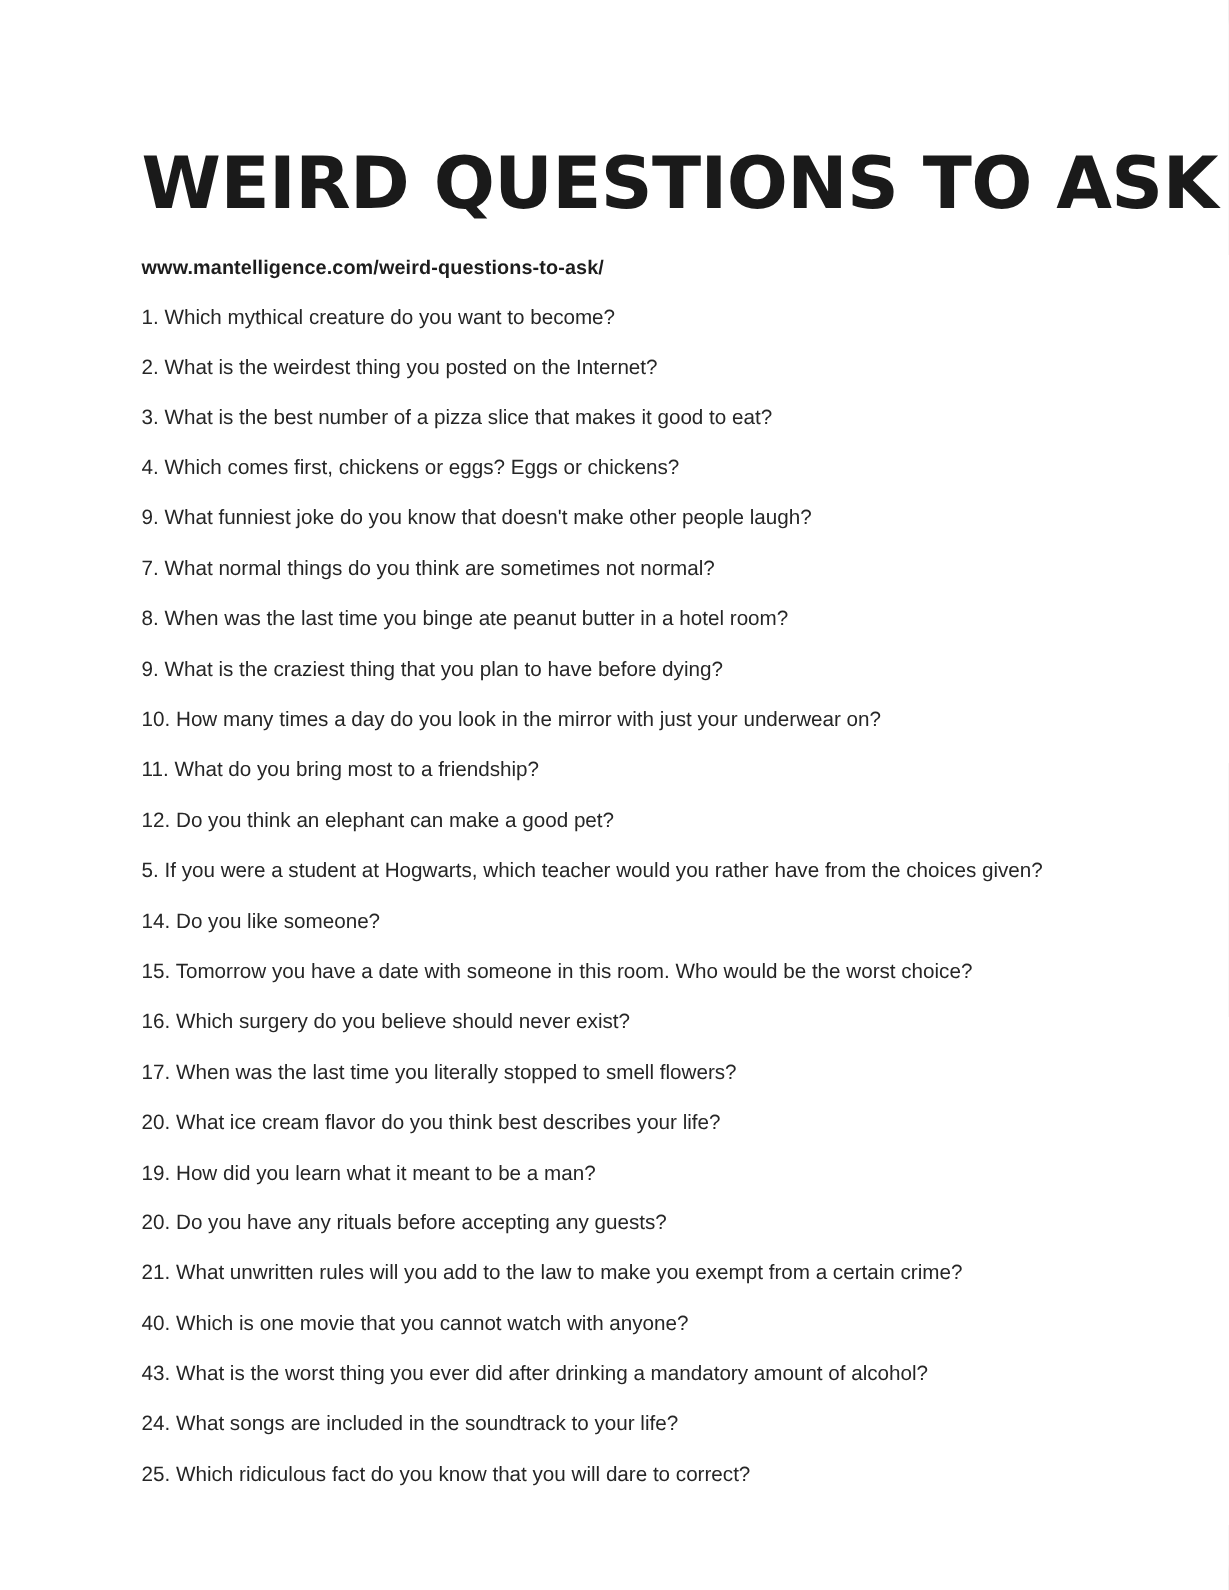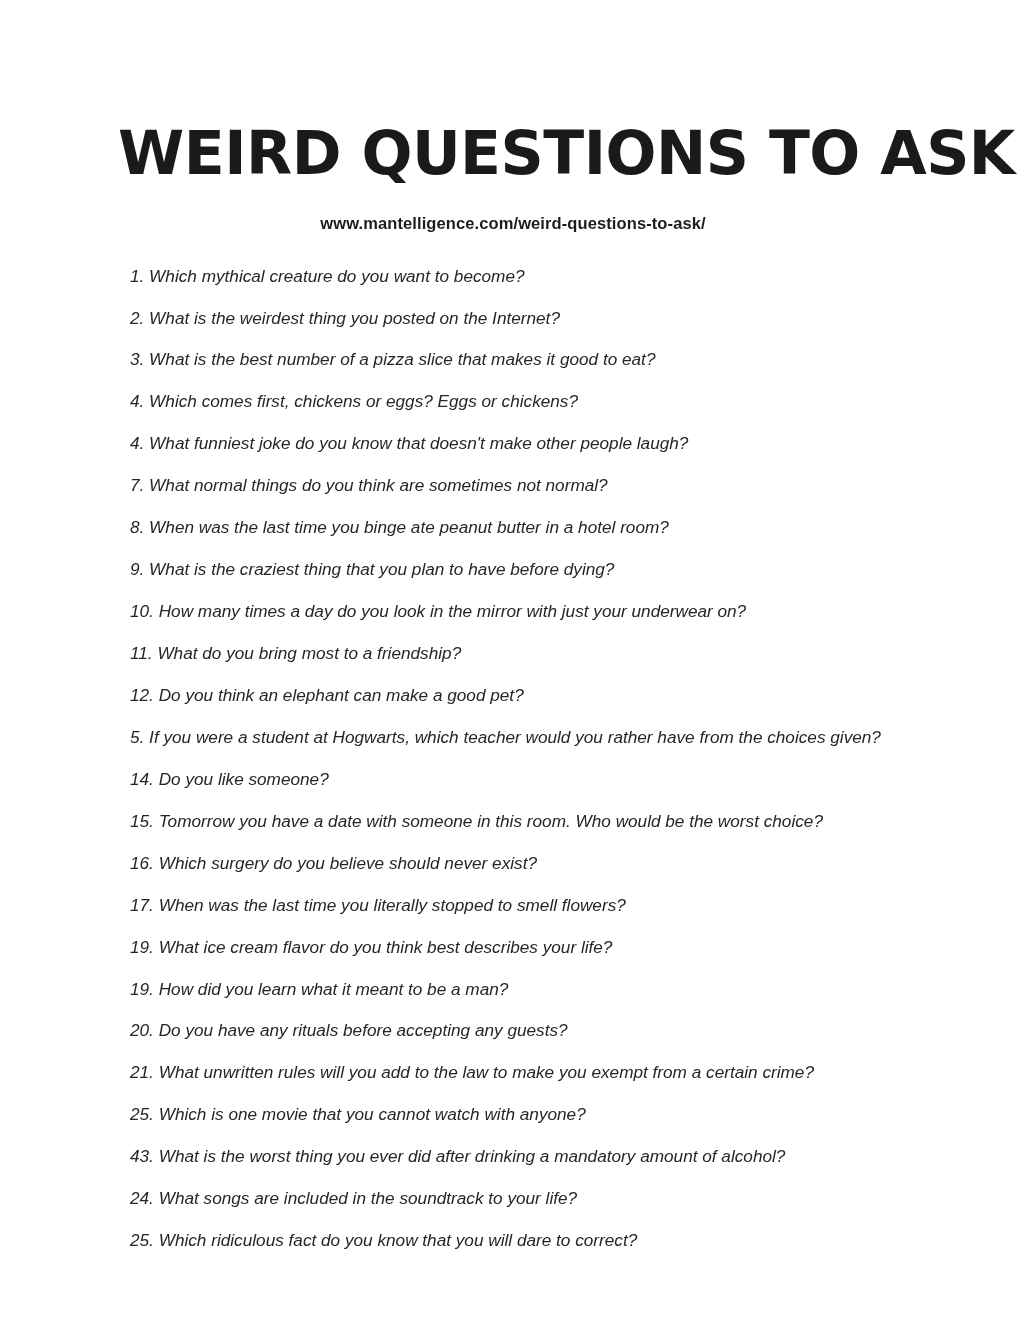--- a/index.html
+++ b/index.html
@@ -48,29 +48,28 @@
     text-align: center;
     white-space: nowrap;
   }
   .doc-subtitle {
     margin: 0;
     padding-top: 28px;
     font-family: "Liberation Sans", sans-serif;
     font-weight: bold;
     font-size: 16.5px;
     color: #1d1d1d;
-    text-align: center;
+    text-align: left;
     letter-spacing: 0.1px;
   }
   .question-list {
     list-style: none;
-    margin: 12px;
+    margin: 0;
     padding: 0;
     padding-top: 21px;
-    font-style: italic;
   }
   .question-item {
     font-family: "Liberation Sans", sans-serif;
     font-size: 17.2px;
     line-height: 1.2;
     color: #262626;
     padding: 0;
     margin: 0 0 21.3px 0;
     white-space: nowrap;
   }
@@ -84,36 +83,36 @@
 <div class="page">
   <div class="sheet">
     <div class="content">
       <h1 class="doc-title">WEIRD QUESTIONS TO ASK</h1>
       <div class="doc-subtitle">www.mantelligence.com/weird-questions-to-ask/</div>
       <ul class="question-list">
         <li class="question-item">1. Which mythical creature do you want to become?</li>
         <li class="question-item">2. What is the weirdest thing you posted on the Internet?</li>
         <li class="question-item">3. What is the best number of a pizza slice that makes it good to eat?</li>
         <li class="question-item">4. Which comes first, chickens or eggs? Eggs or chickens?</li>
-        <li class="question-item">4. What funniest joke do you know that doesn't make other people laugh?</li>
+        <li class="question-item">9. What funniest joke do you know that doesn't make other people laugh?</li>
         <li class="question-item">7. What normal things do you think are sometimes not normal?</li>
         <li class="question-item">8. When was the last time you binge ate peanut butter in a hotel room?</li>
         <li class="question-item">9. What is the craziest thing that you plan to have before dying?</li>
         <li class="question-item">10. How many times a day do you look in the mirror with just your underwear on?</li>
         <li class="question-item">11. What do you bring most to a friendship?</li>
         <li class="question-item">12. Do you think an elephant can make a good pet?</li>
         <li class="question-item">5. If you were a student at Hogwarts, which teacher would you rather have from the choices given?</li>
         <li class="question-item">14. Do you like someone?</li>
         <li class="question-item">15. Tomorrow you have a date with someone in this room. Who would be the worst choice?</li>
         <li class="question-item">16. Which surgery do you believe should never exist?</li>
         <li class="question-item">17. When was the last time you literally stopped to smell flowers?</li>
-        <li class="question-item">19. What ice cream flavor do you think best describes your life?</li>
+        <li class="question-item">20. What ice cream flavor do you think best describes your life?</li>
         <li class="question-item">19. How did you learn what it meant to be a man?</li>
         <li class="question-item">20. Do you have any rituals before accepting any guests?</li>
         <li class="question-item">21. What unwritten rules will you add to the law to make you exempt from a certain crime?</li>
-        <li class="question-item">25. Which is one movie that you cannot watch with anyone?</li>
+        <li class="question-item">40. Which is one movie that you cannot watch with anyone?</li>
         <li class="question-item">43. What is the worst thing you ever did after drinking a mandatory amount of alcohol?</li>
         <li class="question-item">24. What songs are included in the soundtrack to your life?</li>
         <li class="question-item">25. Which ridiculous fact do you know that you will dare to correct?</li>
       </ul>
     </div>
   </div>
 </div>
 
 </body></html>

